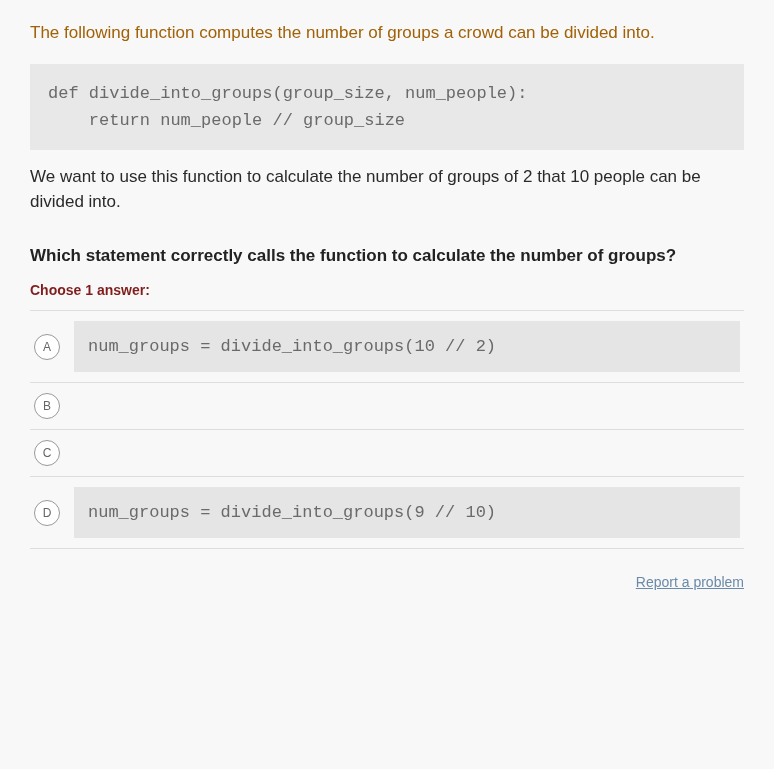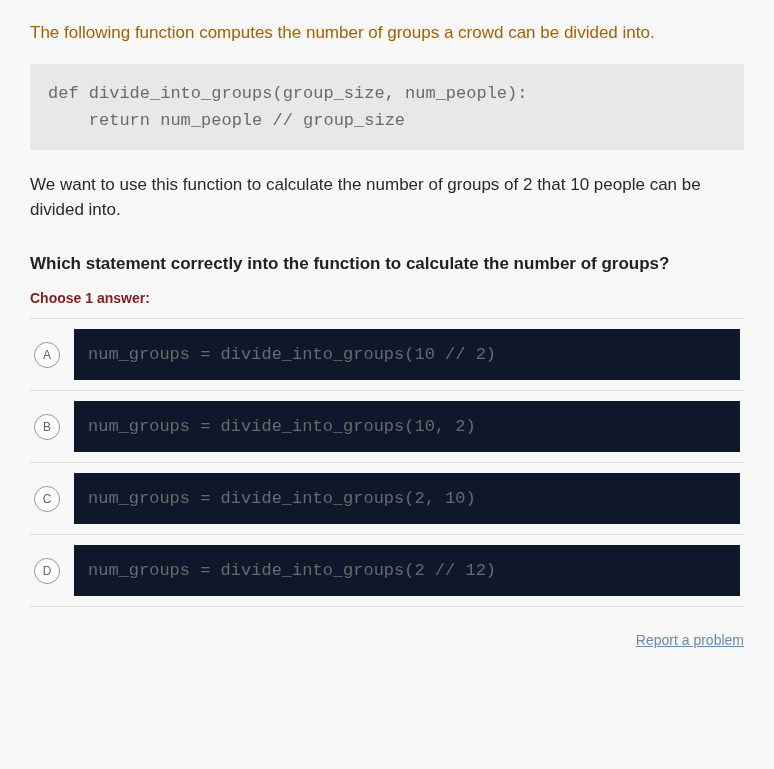--- a/index.html
+++ b/index.html
@@ -12,21 +12,21 @@
   }
   .intro { font-size: 17px; line-height: 1.5; margin-bottom: 18px; color: #a16207; }
   .code-block {
     background: #e8e8e8;
     padding: 16px 18px;
     font-family: "Courier New", monospace;
     font-size: 17px;
     color: #6a6a6a;
     line-height: 1.6;
     white-space: pre;
-    margin-bottom: 22px;
+    margin-bottom: 14px;
   }
   .explain { font-size: 17px; line-height: 1.5; margin-bottom: 28px; color: #2a2a2a; }
   .question { font-size: 17px; line-height: 1.5; margin-bottom: 14px; color: #222; font-weight: 600; }
   .choose { font-size: 14px; color: #7f1d1d; font-weight: 600; margin-bottom: 12px; }
   .answers { border-top: 1px solid #ddd; }
   .answer-row {
     display: flex;
     align-items: center;
     padding: 10px 4px;
     border-bottom: 1px solid #ddd;
@@ -37,21 +37,21 @@
     width: 26px; height: 26px;
     border: 1.5px solid #999;
     border-radius: 50%;
     display: flex; align-items: center; justify-content: center;
     flex-shrink: 0;
     font-size: 12px; color: #666;
     background: #fff;
   }
   .answer-code {
     flex: 1;
-    background: #0f172a;
+    background: #e5e5e5;
     padding: 16px 14px;
     font-family: "Courier New", monospace;
     font-size: 17px;
     color: #6a6a6a;
   }
   .report {
     text-align: right;
     margin-top: 24px;
   }
   .report a {
@@ -63,43 +63,41 @@
 </head>
 <body>
 
 <p class="intro">The following function computes the number of groups a crowd can be divided into.</p>
 
 <pre class="code-block">def divide_into_groups(group_size, num_people):
     return num_people // group_size</pre>
 
 <p class="explain">We want to use this function to calculate the number of groups of 2 that 10 people can be divided into.</p>
 
-<p class="question">Which statement correctly into the function to calculate the number of groups?</p>
+<p class="question">Which statement correctly calls the function to calculate the number of groups?</p>
 
 <p class="choose">Choose 1 answer:</p>
 
 <div class="answers">
 
   <div class="answer-row">
     <div class="radio">A</div>
     <div class="answer-code">num_groups = divide_into_groups(10 // 2)</div>
   </div>
 
   <div class="answer-row">
     <div class="radio">B</div>
-    <div class="answer-code">num_groups = divide_into_groups(10, 2)</div>
   </div>
 
   <div class="answer-row">
     <div class="radio">C</div>
-    <div class="answer-code">num_groups = divide_into_groups(2, 10)</div>
   </div>
 
   <div class="answer-row">
     <div class="radio">D</div>
-    <div class="answer-code">num_groups = divide_into_groups(2 // 12)</div>
+    <div class="answer-code">num_groups = divide_into_groups(9 // 10)</div>
   </div>
 
 </div>
 
 <div class="report">
   <a href="#">Report a problem</a>
 </div>
 
 </body></html>

